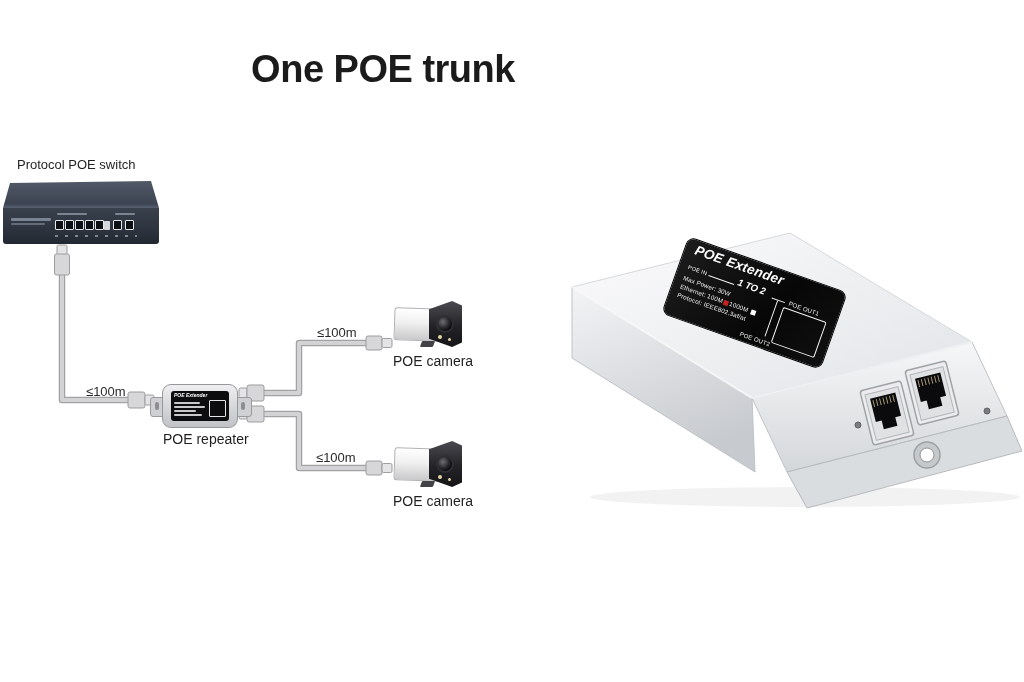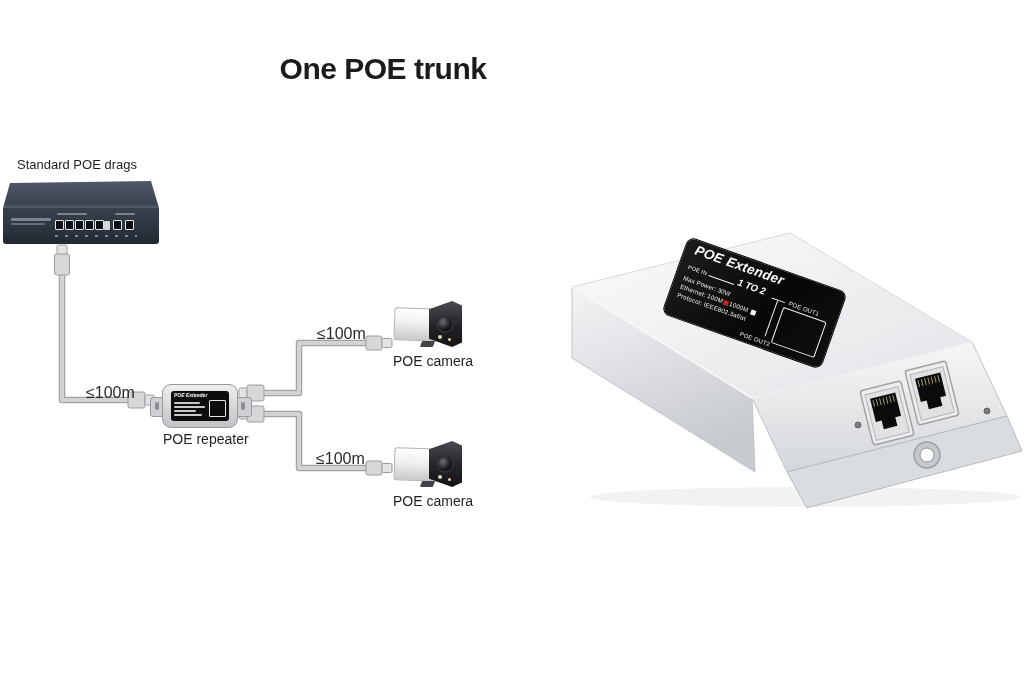--- a/index.html
+++ b/index.html
@@ -1,27 +1,27 @@
 <!DOCTYPE html>
 <html><head>
 <meta charset="utf-8">
 <style>
   html,body{margin:0;padding:0;background:#fff;}
   .stage{position:relative;width:1024px;height:682px;background:#ffffff;overflow:hidden;
          font-family:"Liberation Sans",sans-serif;color:#1b1b1b;}
   .abs{position:absolute;}
 
   
-  .title{left:230px;top:44px;width:306px;text-align:center;font-size:30px;line-height:50px;
+  .title{left:230px;top:44px;width:306px;text-align:center;font-size:38px;line-height:50px;
          font-weight:bold;color:#1b1b1b;z-index:6;letter-spacing:-0.5px;}
 
   
   .caption{font-size:13px;color:#1f1f1f;z-index:6;}
   .caption.big{font-size:14px;}
-  .dist{font-size:16px;color:#2a2a2a;z-index:6;}
+  .dist{font-size:13px;color:#2a2a2a;z-index:6;}
 
   
   .sw-top{left:3px;top:181px;width:156px;height:27px;z-index:4;
           clip-path:polygon(7px 2px,148px 0px,156px 27px,0px 27px);
           background:linear-gradient(180deg,#515968 0%,#3c4451 85%,#566070 100%);}
   .sw-front{left:3px;top:208px;width:156px;height:36px;z-index:4;border-radius:0 0 3px 3px;
             background:linear-gradient(180deg,#39414d 0%,#2a313c 70%,#222831 100%);}
   .sw-bar{position:absolute;background:#8791a0;opacity:.85;border-radius:1px;}
   .sw-port{position:absolute;width:9px;height:10px;background:#0c0f14;border:1px solid #e6e8ea;
            border-radius:1px;box-sizing:border-box;}
@@ -79,21 +79,21 @@
 </style>
 </head>
 <body>
 
 <div class="stage">
 
   <div class="abs title">
     <div>One POE trunk</div>
   </div>
 
-  <div class="abs caption" style="left:17px;top:157px;">Standard POE drags</div>
+  <div class="abs caption" style="left:17px;top:157px;">Protocol POE switch</div>
 
   <div class="abs sw-top"></div>
   <div class="abs sw-front">
     <div class="sw-bar" style="left:8px;top:10px;width:40px;height:2.5px;"></div>
     <div class="sw-bar" style="left:8px;top:15px;width:34px;height:2px;opacity:.6;"></div>
     <div class="sw-bar" style="left:54px;top:5px;width:30px;height:2px;"></div>
     <div class="sw-bar" style="left:112px;top:5px;width:20px;height:2px;"></div>
     <div class="sw-port" style="left:52px;top:12px;"></div>
     <div class="sw-port" style="left:62px;top:12px;"></div>
     <div class="sw-port" style="left:72px;top:12px;"></div>

